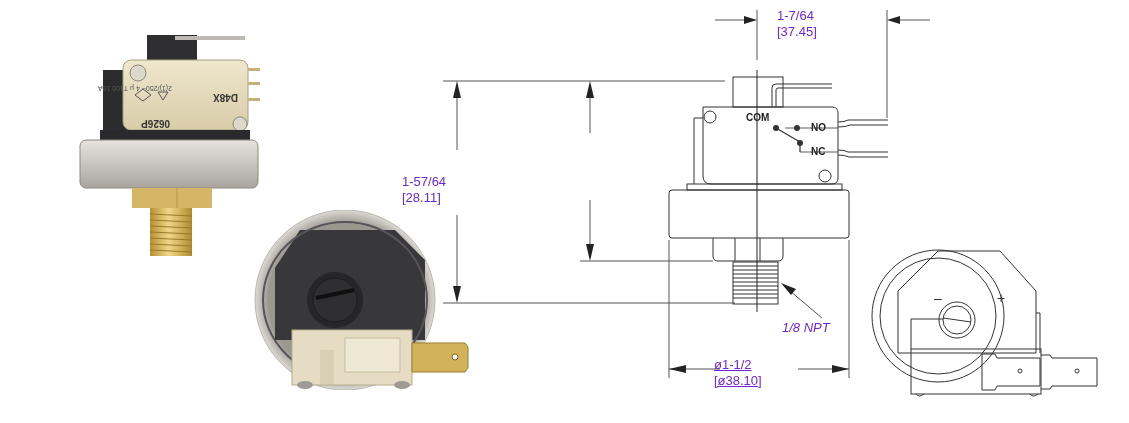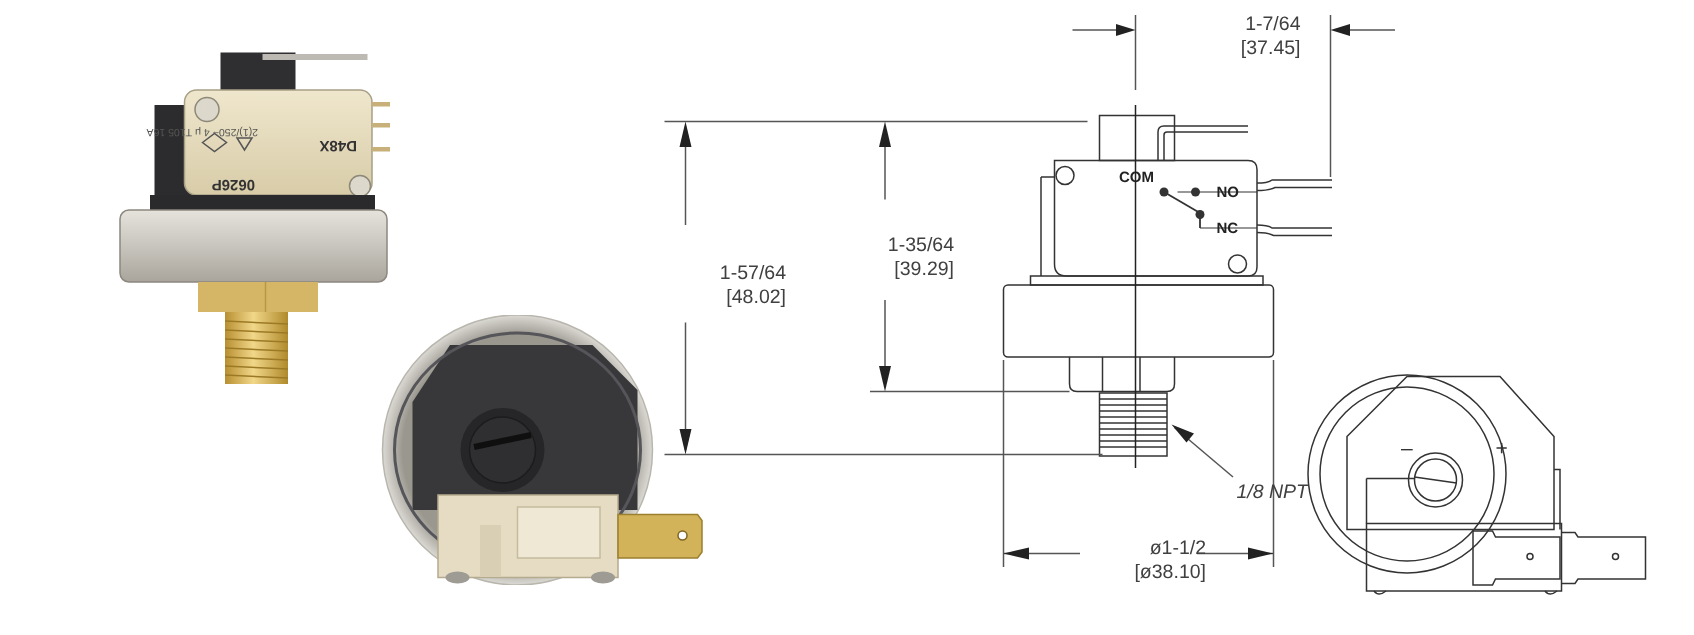--- a/index.html
+++ b/index.html
@@ -1,18 +1,18 @@
 <!DOCTYPE html>
 <html><head>
 <meta charset="utf-8">
 <style>
   html, body { margin:0; padding:0; background:#ffffff; }
   body { width:1129px; height:423px; position:relative; overflow:hidden; font-family:"Liberation Sans", sans-serif; }
   .canvas { position:absolute; left:0; top:0; width:1129px; height:423px; }
-  .lbl { position:absolute; font-family:"Liberation Sans", sans-serif; font-size:13px; color:#404040; text-align:right; line-height:16px; white-space:nowrap; }
+  .lbl { position:absolute; font-family:"Liberation Sans", sans-serif; font-size:13px; color:#6d28d9; text-align:left; line-height:16px; white-space:nowrap; }
   .lbl span { display:block; }
   svg text { font-family:"Liberation Sans", sans-serif; }
 </style>
 </head>
 <body>
 
 <div class="canvas">
 
   <svg style="position:absolute;left:60px;top:20px" width="200" height="250" viewBox="60 20 200 250">
     <defs>
@@ -204,28 +204,24 @@
       <path d="M1030 394 Q1033 398 1038 394"></path>
     </g>
     <text x="934" y="303" font-size="14" fill="#333">–</text>
     <text x="997" y="303" font-size="14" fill="#333">+</text>
   </svg>
 
   <div class="lbl" style="left:777px;top:8px;width:90px;">
     <span>1-7/64</span>
     <span>[37.45]</span>
   </div>
-  <div class="lbl" style="left:434px;top:174px;width:90px;">
+  <div class="lbl" style="left:402px;top:174px;width:90px;">
     <span>1-57/64</span>
-    <span>[48.02]</span>
-  </div>
-  <div class="lbl" style="left:546px;top:155px;width:90px;">
-    <span>1-35/64</span>
-    <span>[39.29]</span>
-  </div>
-  <div class="lbl" style="left:714px;top:357px;width:90px;">
+    <span>[28.11]</span>
+  </div>
+  <div class="lbl" style="left:714px;top:357px;width:90px;text-decoration:underline;">
     <span>ø1-1/2</span>
     <span>[ø38.10]</span>
   </div>
   <div class="lbl" style="left:782px;top:320px;width:90px;font-style:italic;">
     <span>1/8 NPT</span>
   </div>
 </div>
 
 </body></html>

